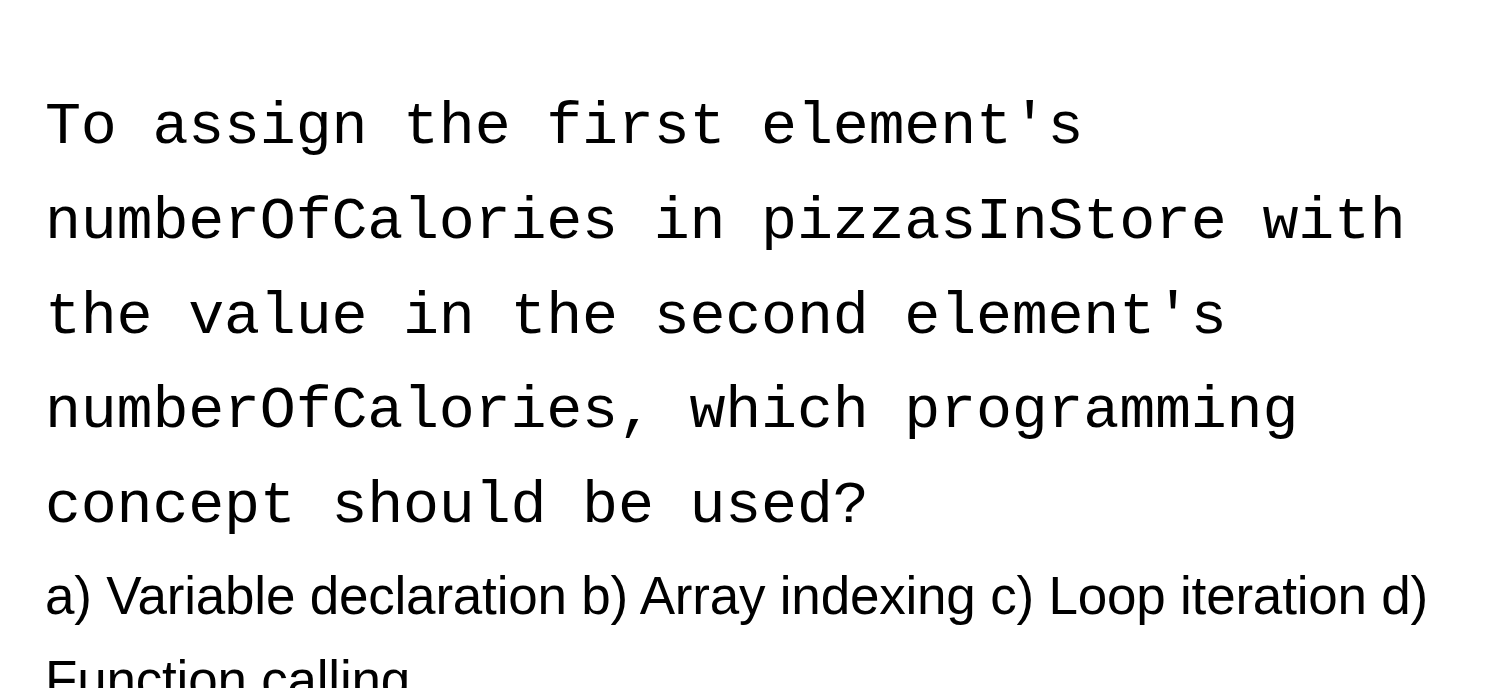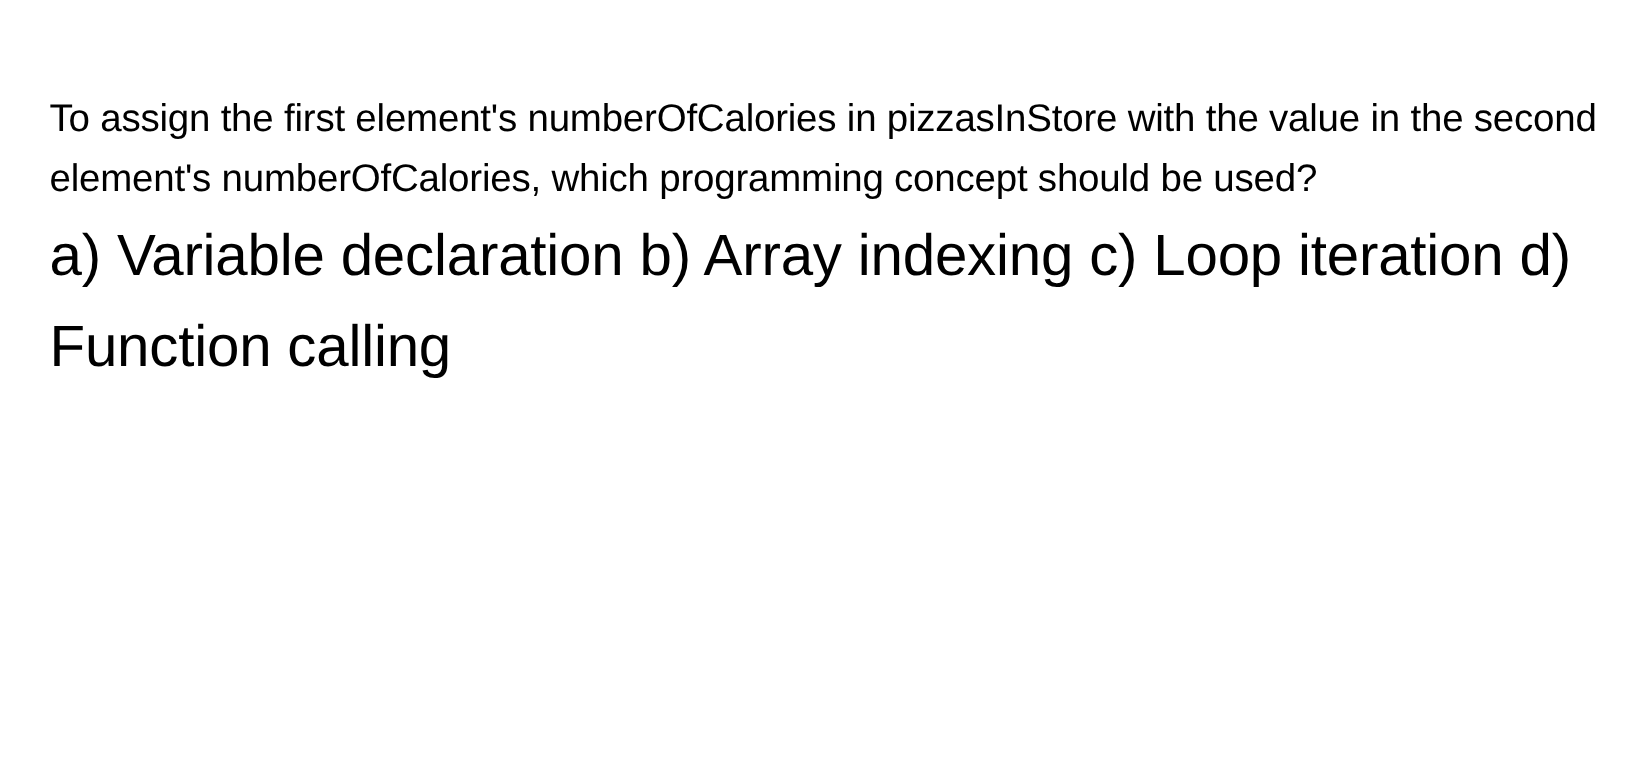--- a/index.html
+++ b/index.html
@@ -9,24 +9,25 @@
     }
     body {
       width: 1500px;
       height: 688px;
       background: #ffffff;
       font-family: -apple-system, BlinkMacSystemFont, "Segoe UI", Helvetica, Arial, sans-serif;
       padding: 80px 45px 40px 45px;
       color: #000000;
     }
     .question-text {
-      font-size: 35px;
+      font-size: 60px;
       line-height: 1.58;
       font-weight: 400;
       letter-spacing: -0.2px;
+      font-family: Liberation Mono, monospace;
     }
     .options-text {
       font-size: 53px;
       line-height: 1.58;
       font-weight: 400;
       letter-spacing: -0.2px;
     }
   </style>
 </head>
 <body>

